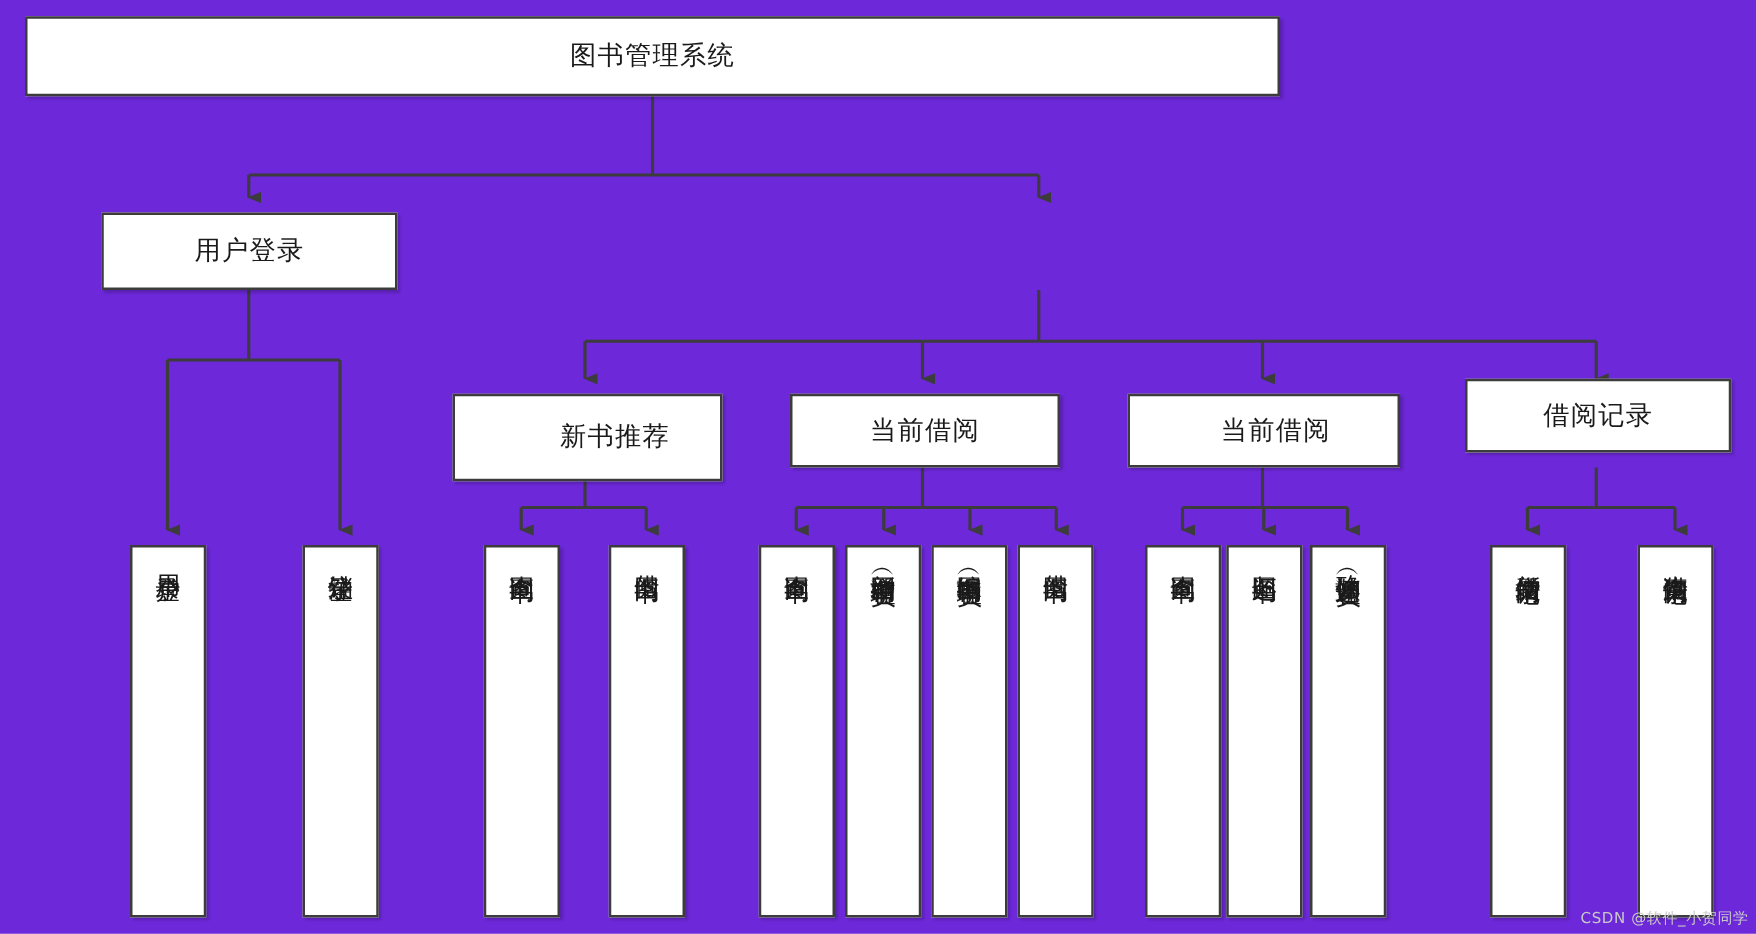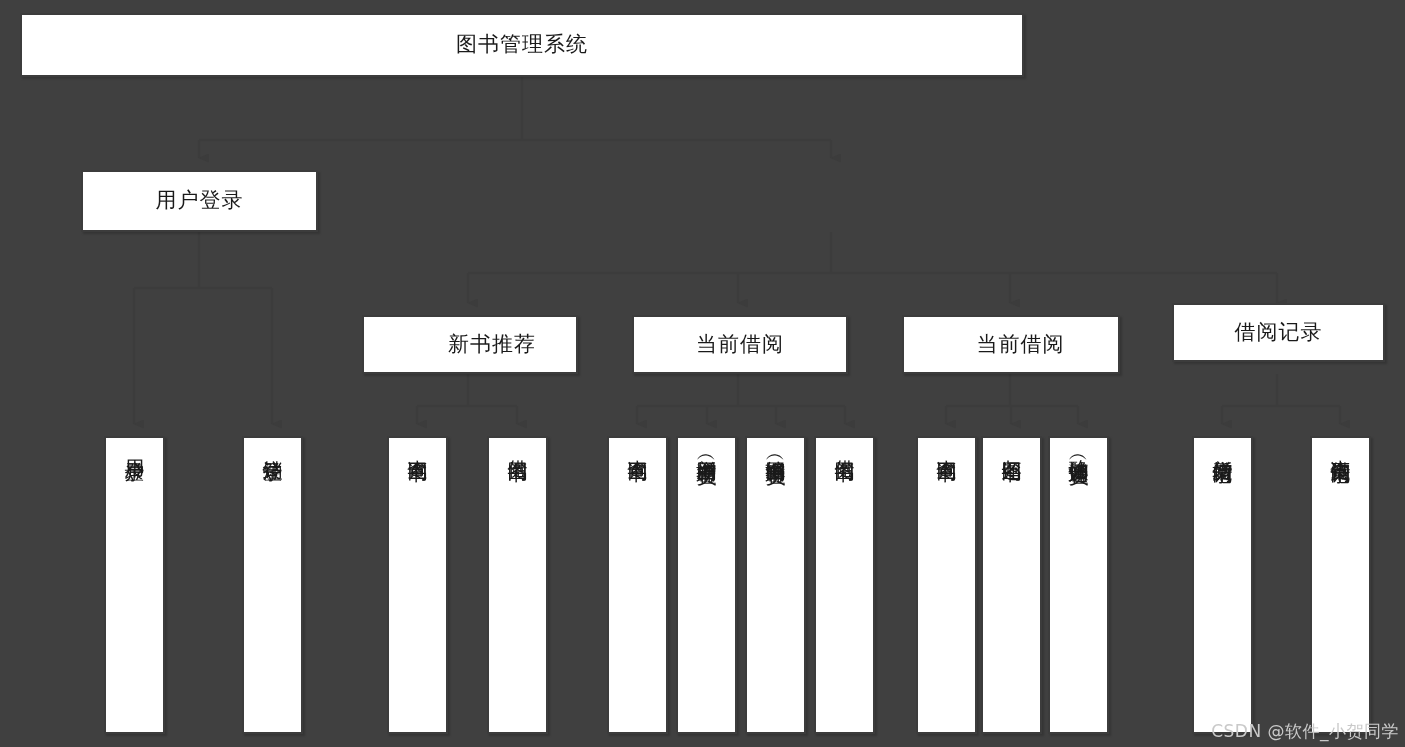--- a/index.html
+++ b/index.html
@@ -10,21 +10,21 @@
   body {
     width: 1405px;
     height: 747px;
     font-family: "DejaVu Sans", "Liberation Sans", sans-serif;
     overflow: hidden;
   }
   #diagram-root {
     position: relative;
     width: 1405px;
     height: 747px;
-    background: #404040;
+    background: #6d28d9;
   }
   svg.edges {
     position: absolute;
     left: 0;
     top: 0;
     width: 1405px;
     height: 747px;
     pointer-events: none;
   }
   .node {
@@ -55,21 +55,21 @@
     letter-spacing: 1px;
     writing-mode: vertical-rl;
     text-orientation: upright;
     white-space: nowrap;
     display: block;
   }
   .watermark {
     position: absolute;
     right: 6px;
     bottom: 4px;
-    font-size: 17px;
+    font-size: 12px;
     color: #c9c9c9;
     letter-spacing: 0.5px;
     white-space: nowrap;
     font-family: "DejaVu Sans", "Liberation Sans", sans-serif;
   }
 </style>
 </head>
 <body>
 
 <div id="diagram-root">
@@ -138,21 +138,21 @@
 
   <div class="node horiz" style="left:20px; top:13px; width:1004px; height:64px;">
     <span class="node-label">图书管理系统</span>
   </div>
 
   <div class="node horiz" style="left:81px; top:170px; width:237px; height:62px;">
     <span class="node-label">用户登录</span>
   </div>
 
 
-  <div class="node horiz" style="left:362px; top:315px; width:216px; height:59px;padding-left:44px;">
+  <div class="node horiz" style="left:362px; top:315px; width:216px; height:70px;padding-left:44px;">
     <span class="node-label">新书推荐</span>
   </div>
 
   <div class="node horiz" style="left:632px; top:315px; width:216px; height:59px;">
     <span class="node-label">当前借阅</span>
   </div>
 
   <div class="node horiz" style="left:902px; top:315px; width:218px; height:59px;padding-left:19px;">
     <span class="node-label">当前借阅</span>
   </div>

